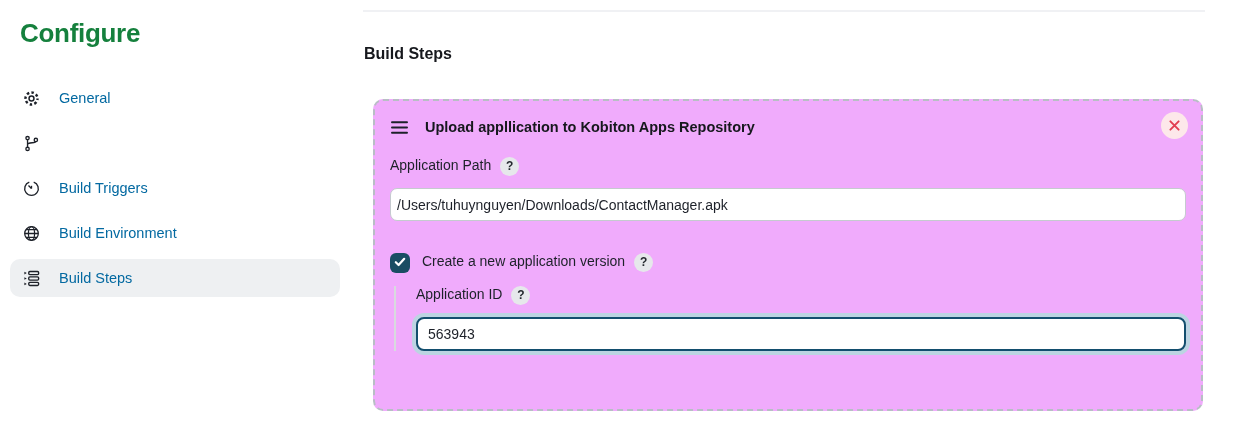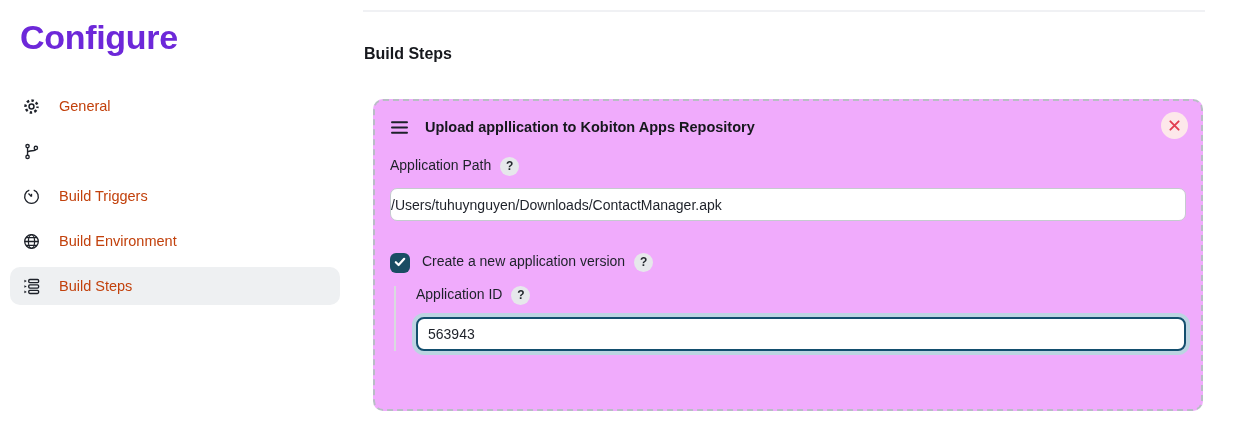--- a/index.html
+++ b/index.html
@@ -11,36 +11,36 @@
     overflow: hidden;
     position: relative;
   }
 
   
   .sidebar {
     position: absolute; left: 0; top: 0; width: 360px; height: 427px;
     padding: 18px 20px 0 20px;
   }
   .sidebar h1 {
-    font-size: 34px; font-weight: 700; letter-spacing: -0.3px; color: #6d28d9;
+    font-size: 26px; font-weight: 700; letter-spacing: -0.3px; color: #15803d;
   }
   .side-nav { margin-top: 30px; margin-left: -10px; }
   .side-item {
     display: flex; align-items: center;
     height: 38px; padding: 0 12px; margin-bottom: 7px;
     border-radius: 10px; cursor: pointer;
   }
   .side-item.active { background: #eef0f2; }
   .side-item .icn {
     width: 19px; height: 19px; flex: 0 0 19px;
     display: inline-flex; align-items: center; justify-content: center;
     color: #1d2129;
   }
   .side-item .icn svg { width: 19px; height: 19px; display: block; }
-  .side-item .lbl { margin-left: 18px; font-size: 14.5px; color: #c2410c; }
+  .side-item .lbl { margin-left: 18px; font-size: 14.5px; color: #0369a1; }
 
   
   .main { position: absolute; left: 363px; top: 0; right: 0; height: 427px; }
   .top-divider {
     position: absolute; left: 0; top: 10px; width: 842px; height: 2px;
     background: #f0f1f4;
   }
   .section-heading {
     position: absolute; left: 1px; top: 45px;
     font-size: 16px; font-weight: 700; color: #16181d;
@@ -72,21 +72,21 @@
   .help-badge {
     margin-left: 9px; width: 19px; height: 19px; border-radius: 50%;
     background: #e6e8eb; color: #24292e;
     font-size: 12px; font-weight: 700; line-height: 19px; text-align: center;
     display: inline-block; cursor: pointer; border: none;
   }
   .text-input {
     margin-top: 12px; width: 100%; height: 33px;
     border: 1.5px solid #c5cacf; border-radius: 7px;
     font-family: "Liberation Sans", sans-serif; font-size: 14px; color: #1d2129;
-    padding: 0 0; outline: none; background: #fff; display: block;
+    padding: 0 6px; outline: none; background: #fff; display: block;
   }
 
   .checkbox-row { display: flex; align-items: flex-start; margin-top: 32px; }
   .checkbox {
     width: 20px; height: 20px; border-radius: 6px; background: #1a4d63;
     display: inline-flex; align-items: center; justify-content: center;
     cursor: pointer; flex: 0 0 20px;
   }
   .checkbox svg { width: 12px; height: 12px; }
   .checkbox-label { margin-left: 12px; font-size: 14px; color: #1d2129; }

